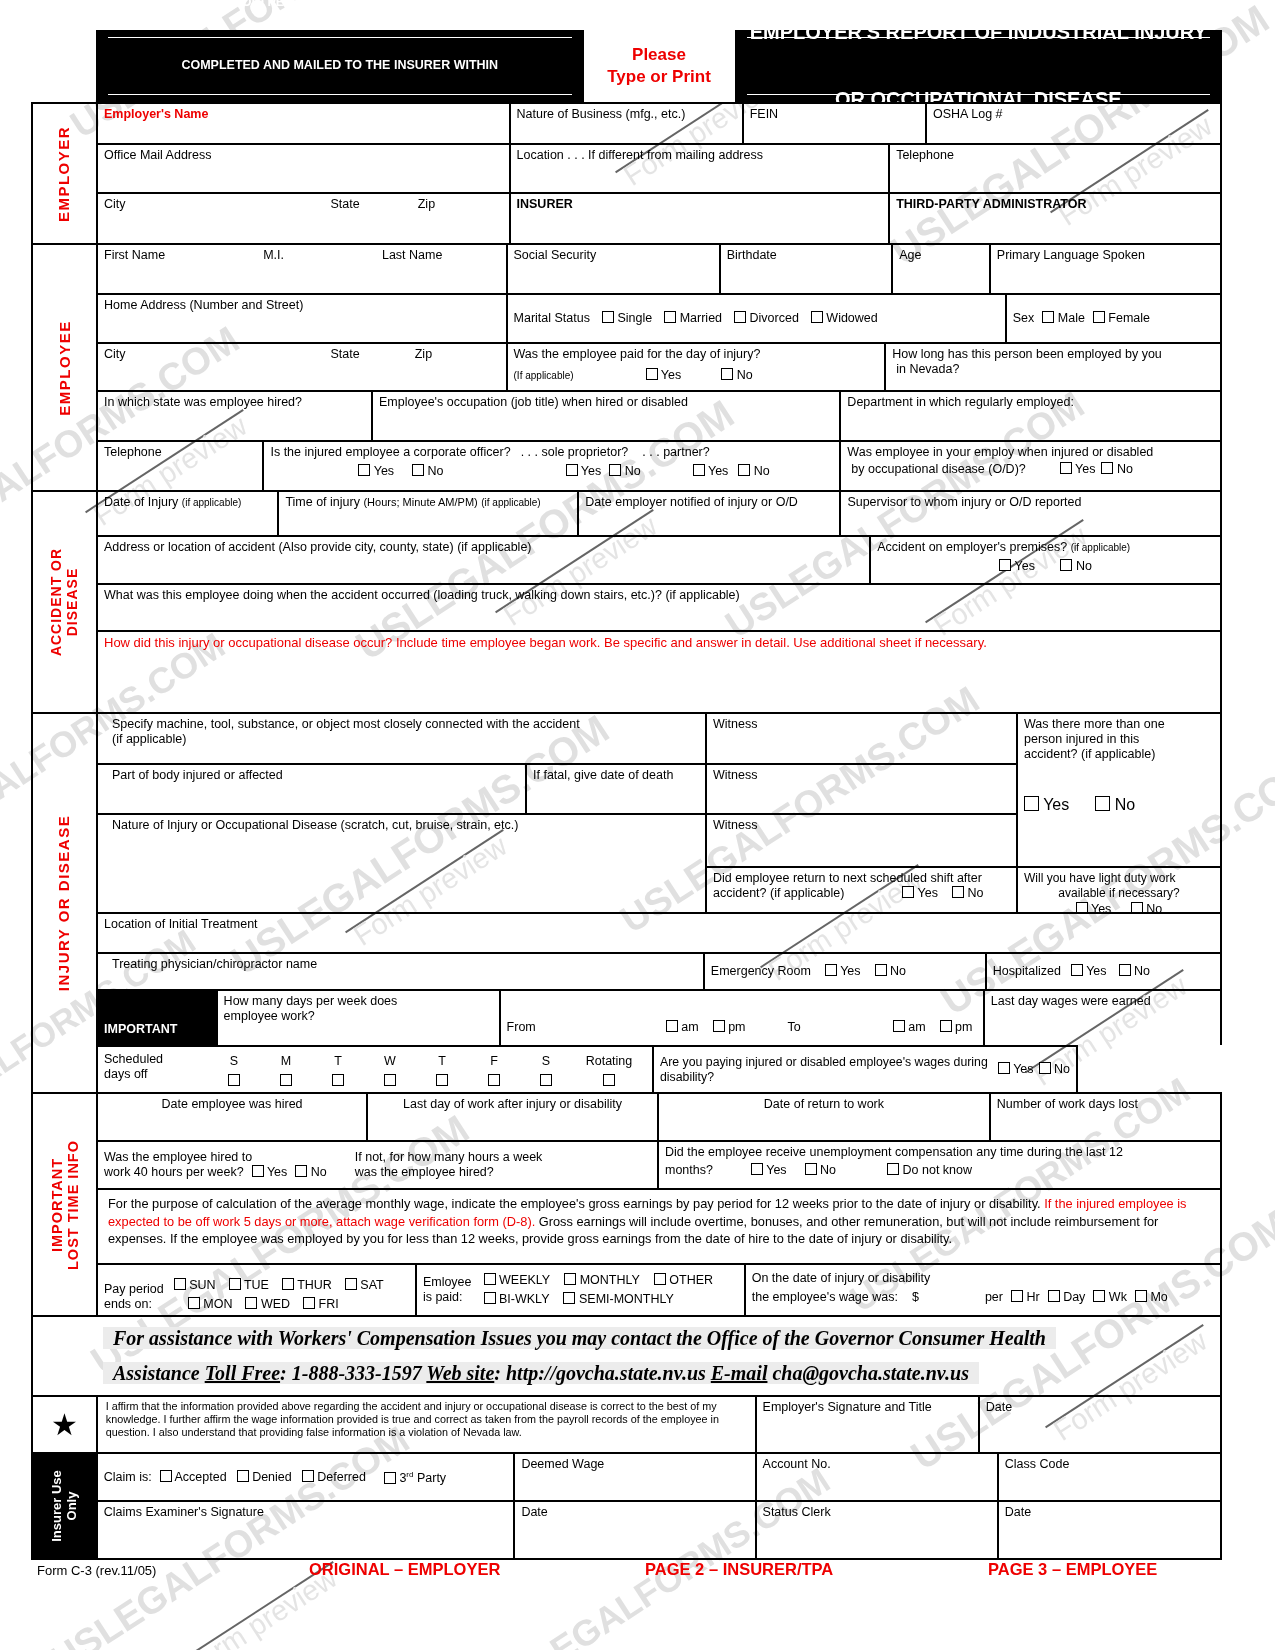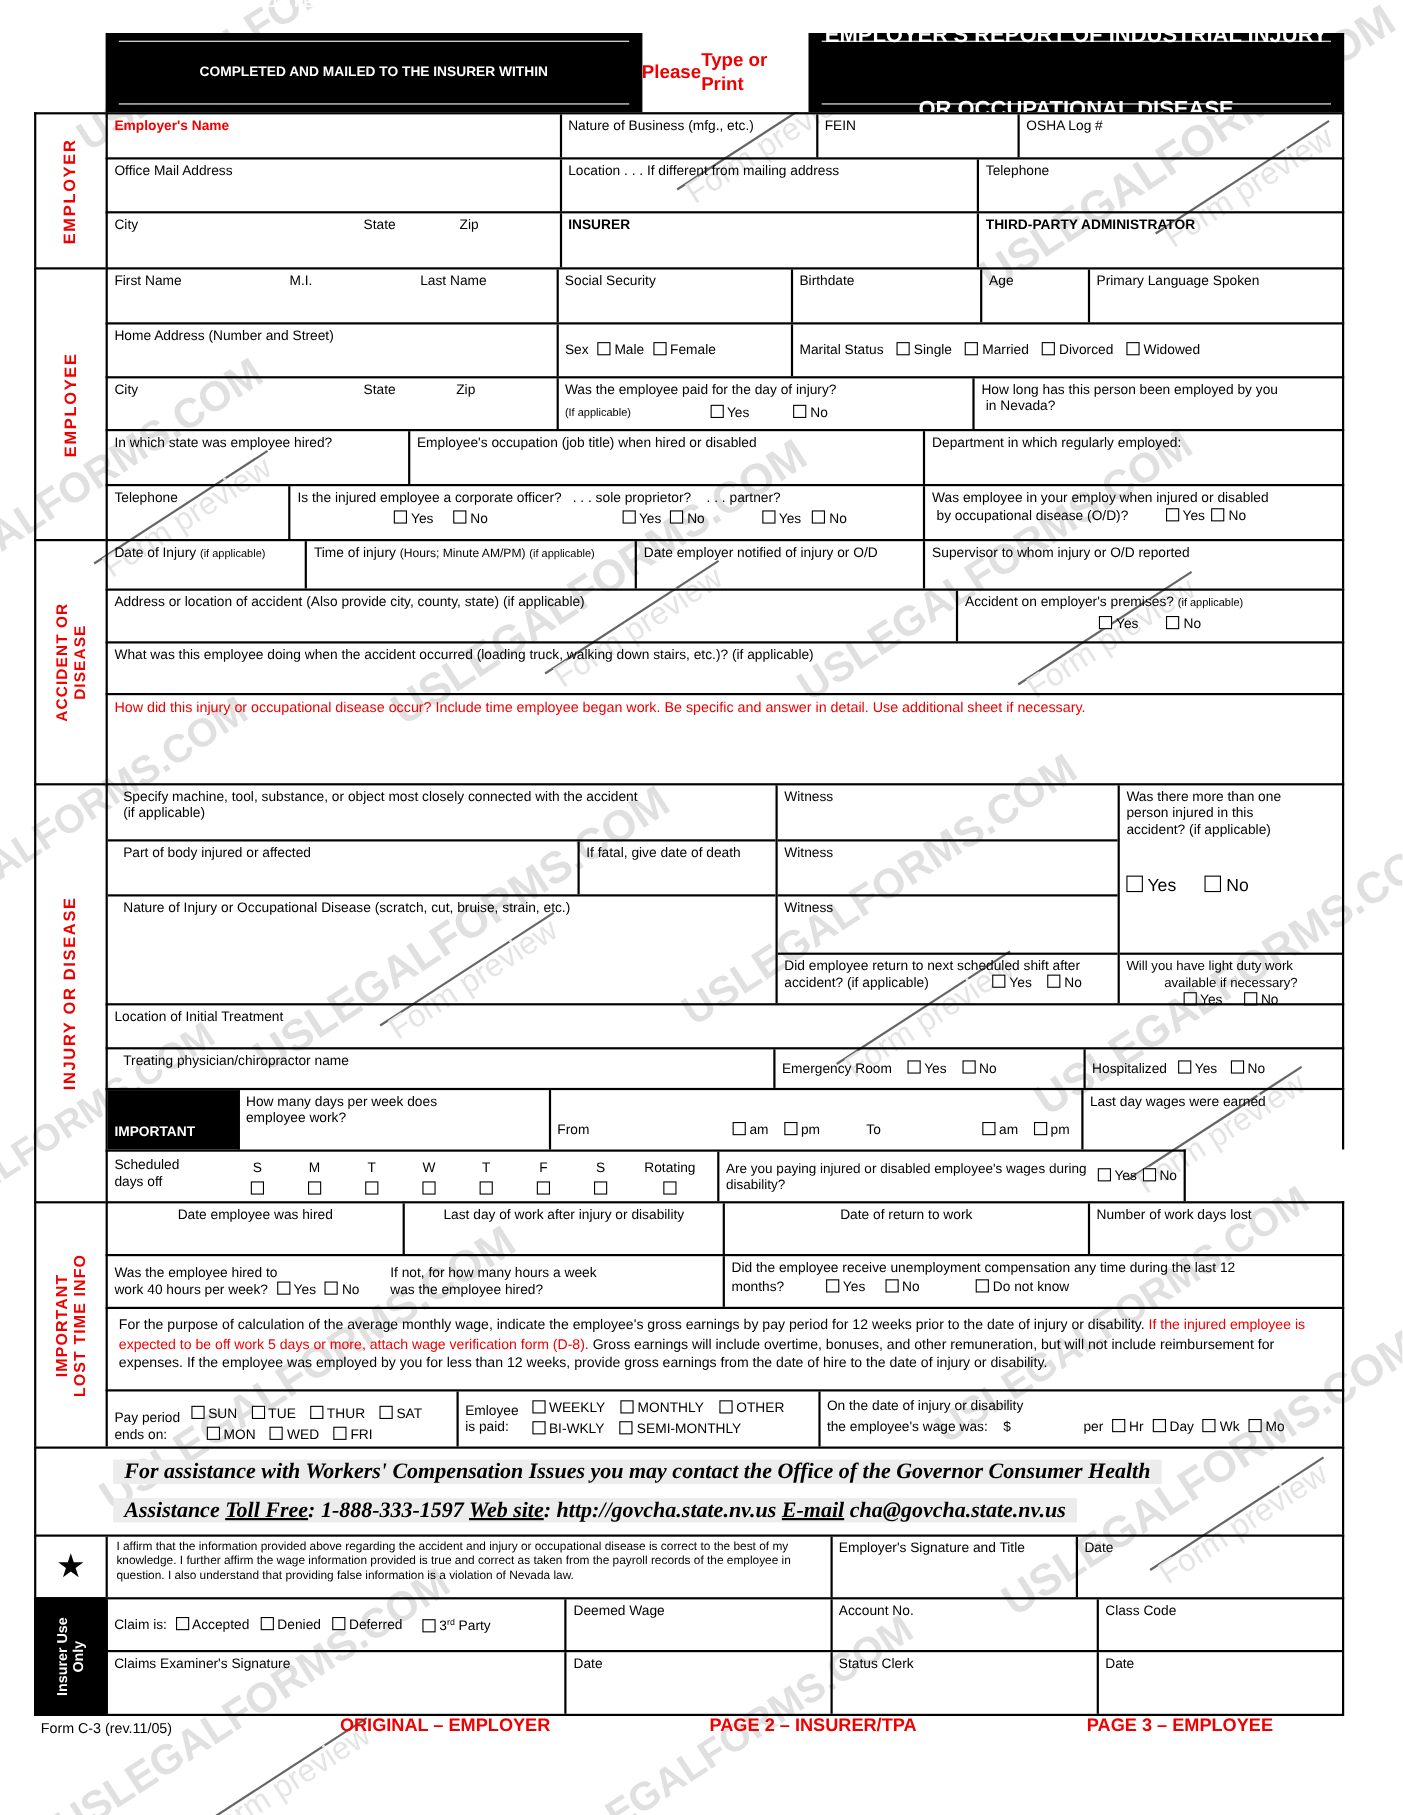--- a/index.html
+++ b/index.html
@@ -18,21 +18,21 @@
   .red{color:#ee0000;}
   .cb{display:inline-block;width:10px;height:10px;border:1.6px solid #000;background:#fff;vertical-align:-1px;flex:none;}
   .cb.big{width:13px;height:13px;}
   .yn{white-space:nowrap;}
   
   .hd{position:absolute;left:96px;top:30px;width:1126px;height:72px;background:#000;display:flex;z-index:1;box-sizing:border-box;}
   .hd-blk{flex:1;margin:7px 12px;border-top:1.5px solid #fff;border-bottom:1.5px solid #fff;
           display:flex;flex-direction:column;justify-content:center;align-items:center;color:#fff;font-weight:bold;gap:48px;}
   .hd-notice{font-size:12.5px;line-height:15.5px;text-align:center;}
   .hd-title{font-size:20px;line-height:19px;text-align:center;}
-  .hd-please{width:151px;background:#fff;display:flex;flex-direction:row;justify-content:center;align-items:center;
+  .hd-please{width:151px;background:#fff;display:flex;flex-direction:column;justify-content:center;align-items:center;
              color:#ee0000;font-weight:bold;font-size:17px;line-height:22px;flex:none;}
   
   .side{position:absolute;left:31px;width:65px;box-sizing:border-box;border-left:2px solid #000;border-top:2px solid #000;
         display:flex;align-items:center;justify-content:center;z-index:1;}
   .vrot{transform:rotate(-90deg);white-space:nowrap;text-align:center;color:#ee0000;font-weight:bold;
         font-size:15px;line-height:16px;letter-spacing:1.5px;}
   
   .col{display:flex;flex-direction:column;box-sizing:border-box;}
   .sub{box-sizing:border-box;border-top:2px solid #000;padding:3px 6px;font-size:12.5px;line-height:15px;}
   .sub:first-child{border-top:0;}
@@ -144,31 +144,31 @@
       <span style="margin-left:98px">M.I.</span>
       <span style="margin-left:98px">Last Name</span>
     </div>
     <div class="c" style="width:214px">Social Security</div>
     <div class="c" style="width:173px">Birthdate</div>
     <div class="c" style="width:98px">Age</div>
     <div class="c" style="width:230px">Primary Language Spoken</div>
   </div>
   <div class="row" style="left:96px;top:293px;width:1126px;height:49px">
     <div class="c" style="width:411px">Home Address (Number and Street)</div>
-    <div class="c" style="width:214px;display:flex;align-items:center;gap:8px">
-      <span>Sex</span>
-      <span class="yn"><span class="cb"></span> <span>Male</span></span>
-      <span class="yn"><span class="cb"></span> <span>Female</span></span>
-    </div>
     <div class="c" style="width:501px;display:flex;align-items:center;gap:12px">
       <span>Marital Status</span>
       <span class="yn"><span class="cb"></span> <span>Single</span></span>
       <span class="yn"><span class="cb"></span> <span>Married</span></span>
       <span class="yn"><span class="cb"></span> <span>Divorced</span></span>
       <span class="yn"><span class="cb"></span> <span>Widowed</span></span>
+    </div>
+    <div class="c" style="width:214px;display:flex;align-items:center;gap:8px">
+      <span>Sex</span>
+      <span class="yn"><span class="cb"></span> <span>Male</span></span>
+      <span class="yn"><span class="cb"></span> <span>Female</span></span>
     </div>
   </div>
   <div class="row" style="left:96px;top:342px;width:1126px;height:48px">
     <div class="c" style="width:411px;display:flex">
       <span>City</span>
       <span style="margin-left:205px">State</span>
       <span style="margin-left:55px">Zip</span>
     </div>
     <div class="c" style="width:380px">
       <div>Was the employee paid for the day of injury?</div>

